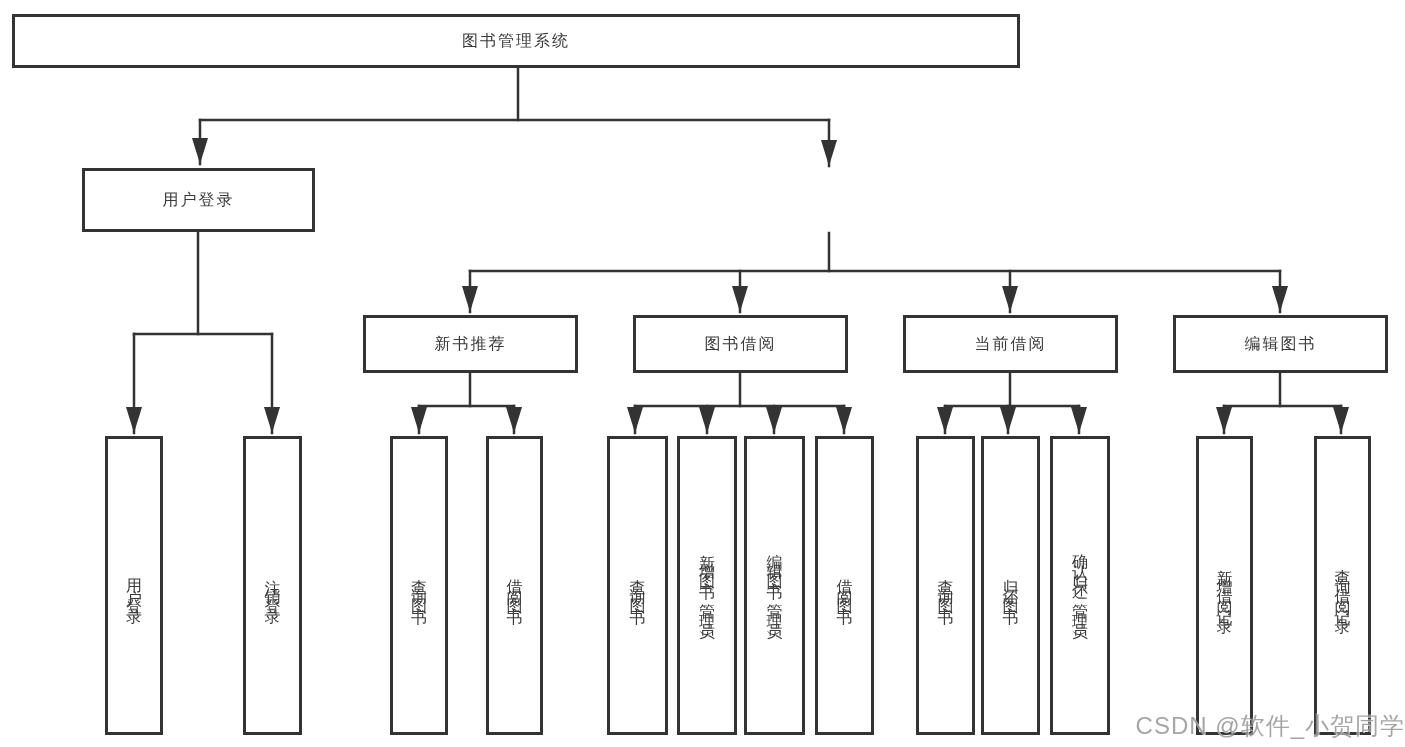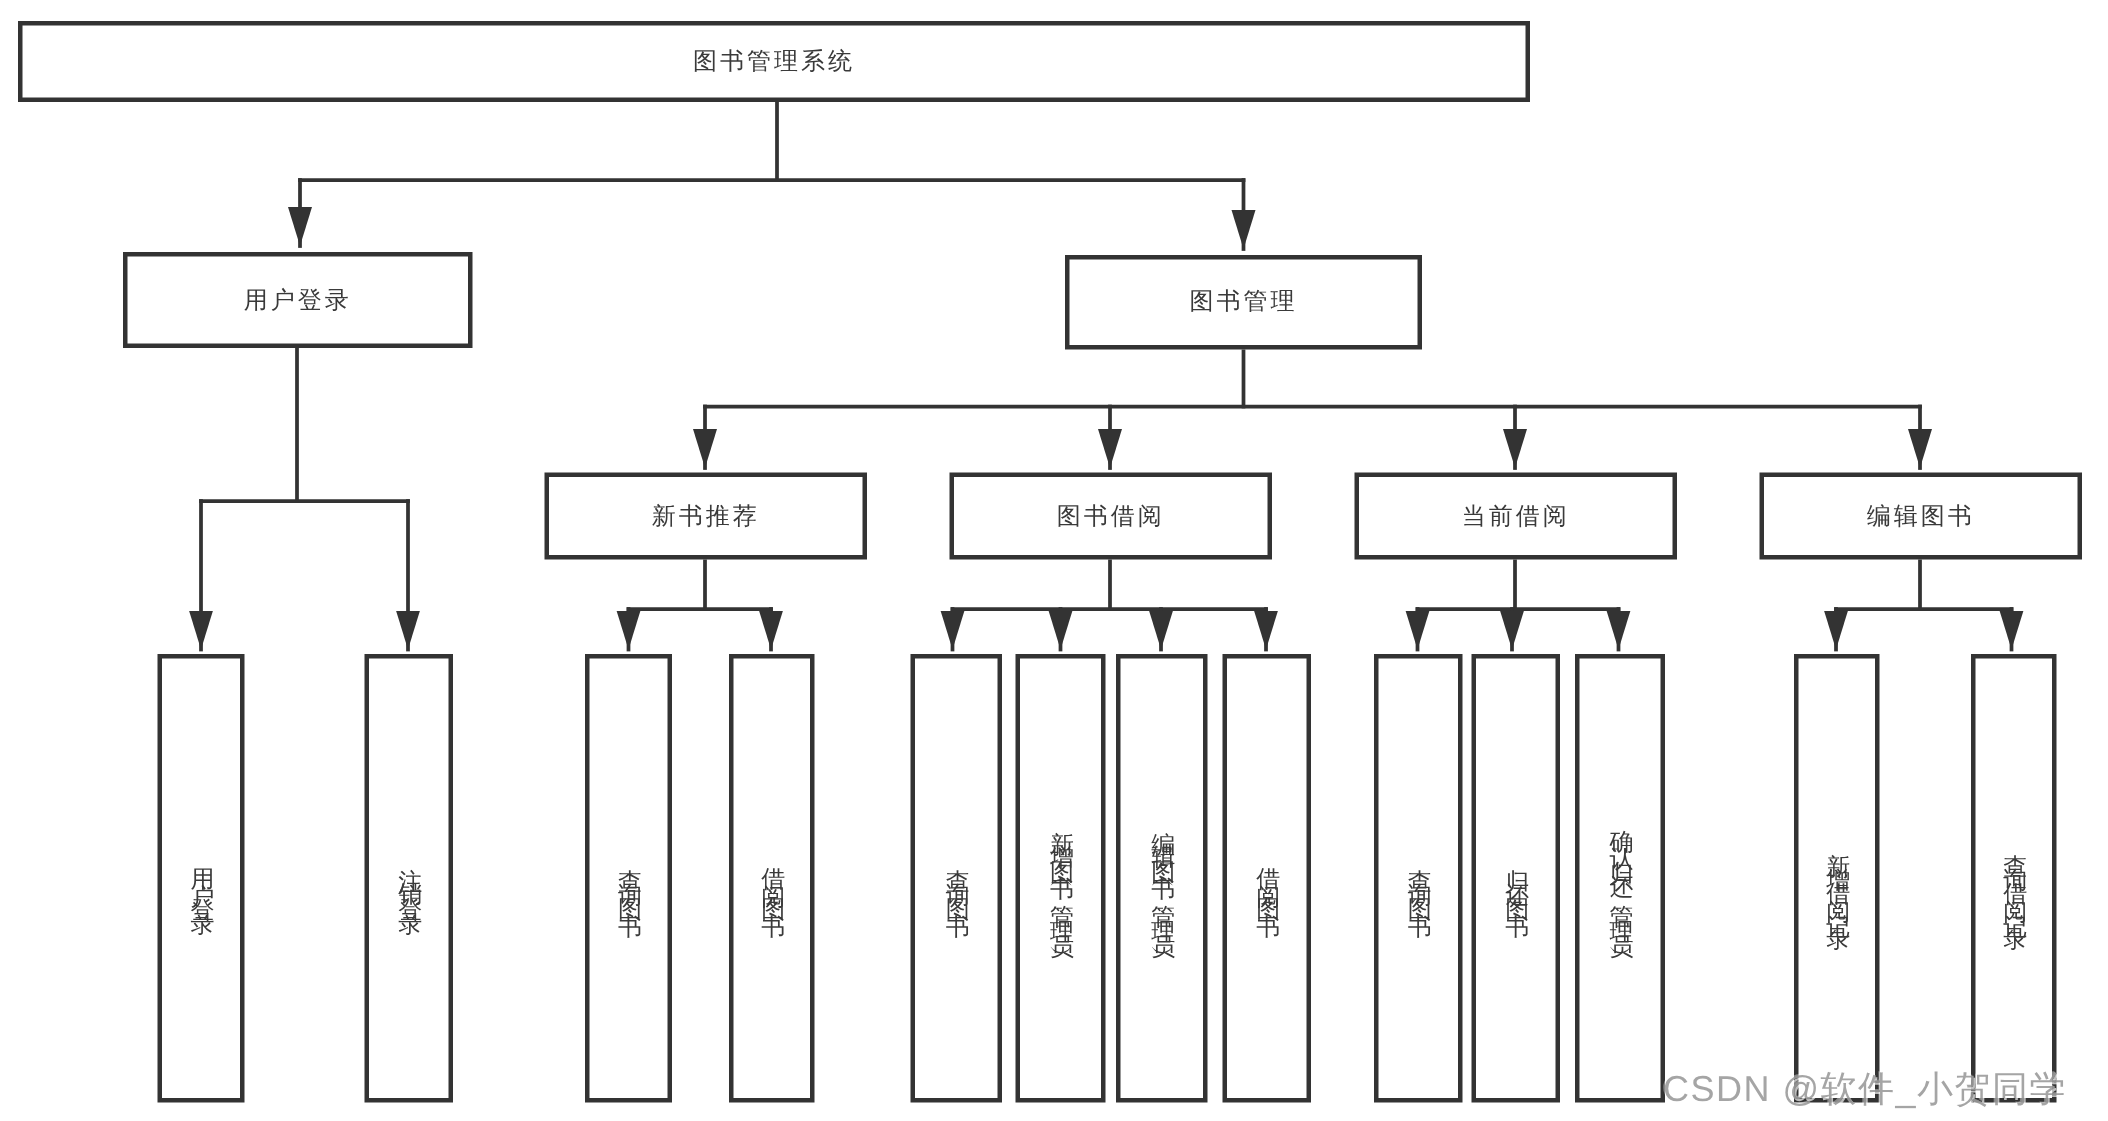--- a/index.html
+++ b/index.html
@@ -26,21 +26,21 @@
   .hlabel{letter-spacing:2px;white-space:nowrap;}
   .vlabel{
     writing-mode:vertical-rl;
     text-orientation:mixed;
     letter-spacing:10px;
     line-height:1;
     white-space:nowrap;
   }
   .watermark{
     position:absolute;
-    right:27px;bottom:5px;
+    right:0;bottom:5px;
     z-index:3;
     font-size:24px;
     letter-spacing:1px;
     color:#9c9c9c;
     opacity:0.9;
     text-shadow:1px 1px 0 rgba(255,255,255,0.75), -1px -1px 0 rgba(255,255,255,0.45);
     white-space:nowrap;
   }
 </style>
 </head>
@@ -93,23 +93,20 @@
     </g>
   </svg>
 
   <div class="node" style="left:12px;top:14px;width:1008px;height:54px;">
     <span class="hlabel">图书管理系统</span>
   </div>
 
   <div class="node" style="left:82px;top:168px;width:233px;height:64px;">
     <span class="hlabel">用户登录</span>
   </div>
-  <div class="node" style="left:710px;top:170px;width:238px;height:63px;">
-    <span class="hlabel">图书管理</span>
-  </div>
 
   <div class="node" style="left:633px;top:315px;width:215px;height:58px;">
     <span class="hlabel">图书借阅</span>
   </div>
   <div class="node" style="left:363px;top:315px;width:215px;height:58px;">
     <span class="hlabel">新书推荐</span>
   </div>
   <div class="node" style="left:903px;top:315px;width:215px;height:58px;">
     <span class="hlabel">当前借阅</span>
   </div>

